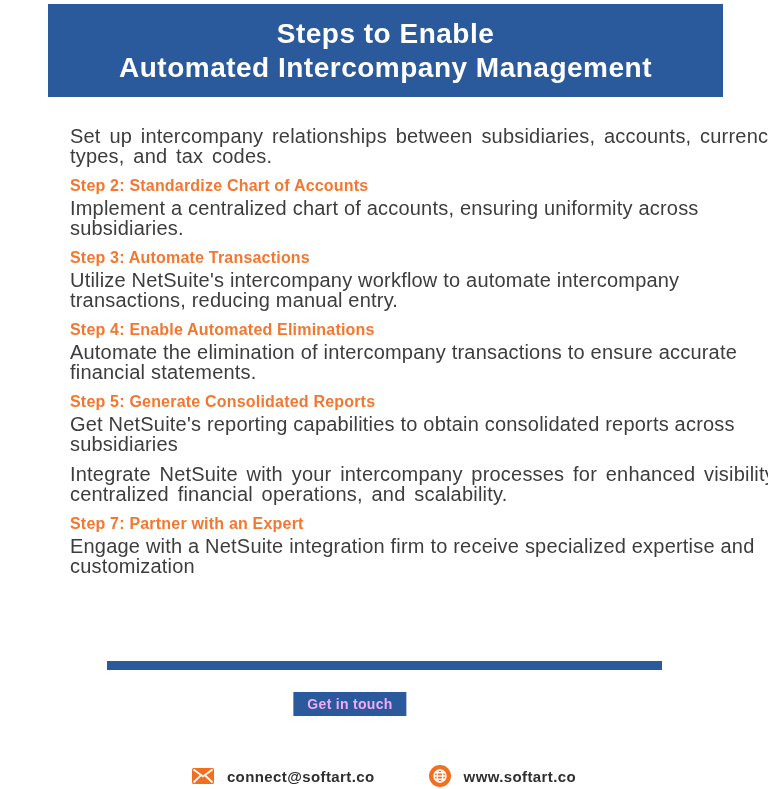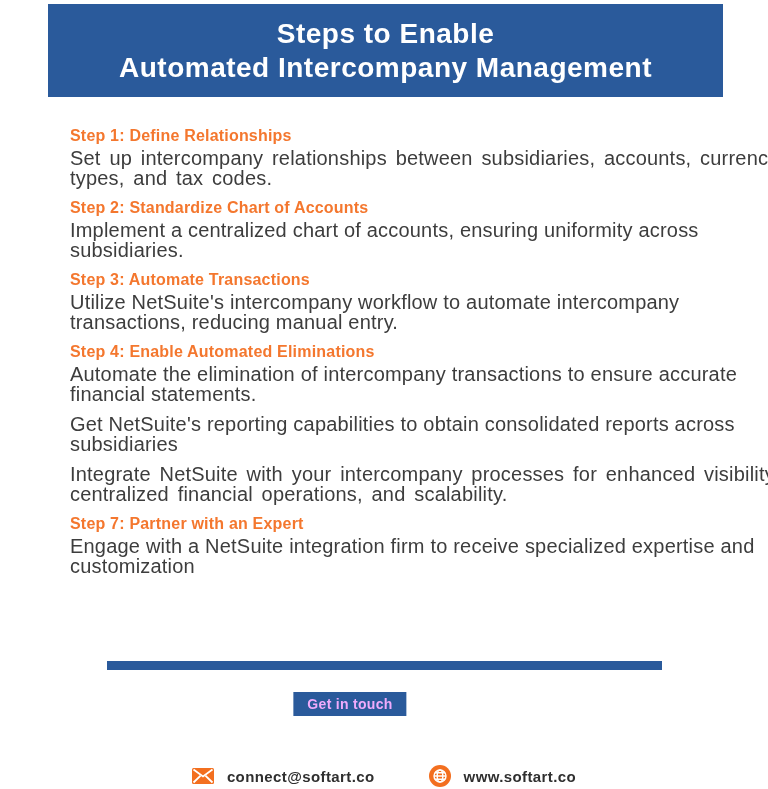--- a/index.html
+++ b/index.html
@@ -73,40 +73,40 @@
 
 <div class="page">
 
   <header class="banner">
     <div class="t1">Steps to Enable</div>
     <div class="t2">Automated Intercompany Management</div>
   </header>
 
   <main class="steps">
     <section class="step">
-      <h2>Step 1: Define Relationships</h2>
       <p class="justify">Set up intercompany relationships between subsidiaries, accounts, currency
 types, and tax codes.</p>
     </section>
     <section class="step">
       <h2>Step 2: Standardize Chart of Accounts</h2>
       <p>Implement a centralized chart of accounts, ensuring uniformity across
 subsidiaries.</p>
     </section>
     <section class="step">
       <h2>Step 3: Automate Transactions</h2>
       <p>Utilize NetSuite's intercompany workflow to automate intercompany
 transactions, reducing manual entry.</p>
     </section>
     <section class="step">
       <h2>Step 4: Enable Automated Eliminations</h2>
       <p>Automate the elimination of intercompany transactions to ensure accurate
 financial statements.</p>
     </section>
     <section class="step">
+      <h2>Step 5: Generate Consolidated Reports</h2>
       <p>Get NetSuite's reporting capabilities to obtain consolidated reports across
 subsidiaries</p>
     </section>
     <section class="step">
       <p class="justify">Integrate NetSuite with your intercompany processes for enhanced visibility,
 centralized financial operations, and scalability.</p>
     </section>
     <section class="step">
       <h2>Step 7: Partner with an Expert</h2>
       <p>Engage with a NetSuite integration firm to receive specialized expertise and

